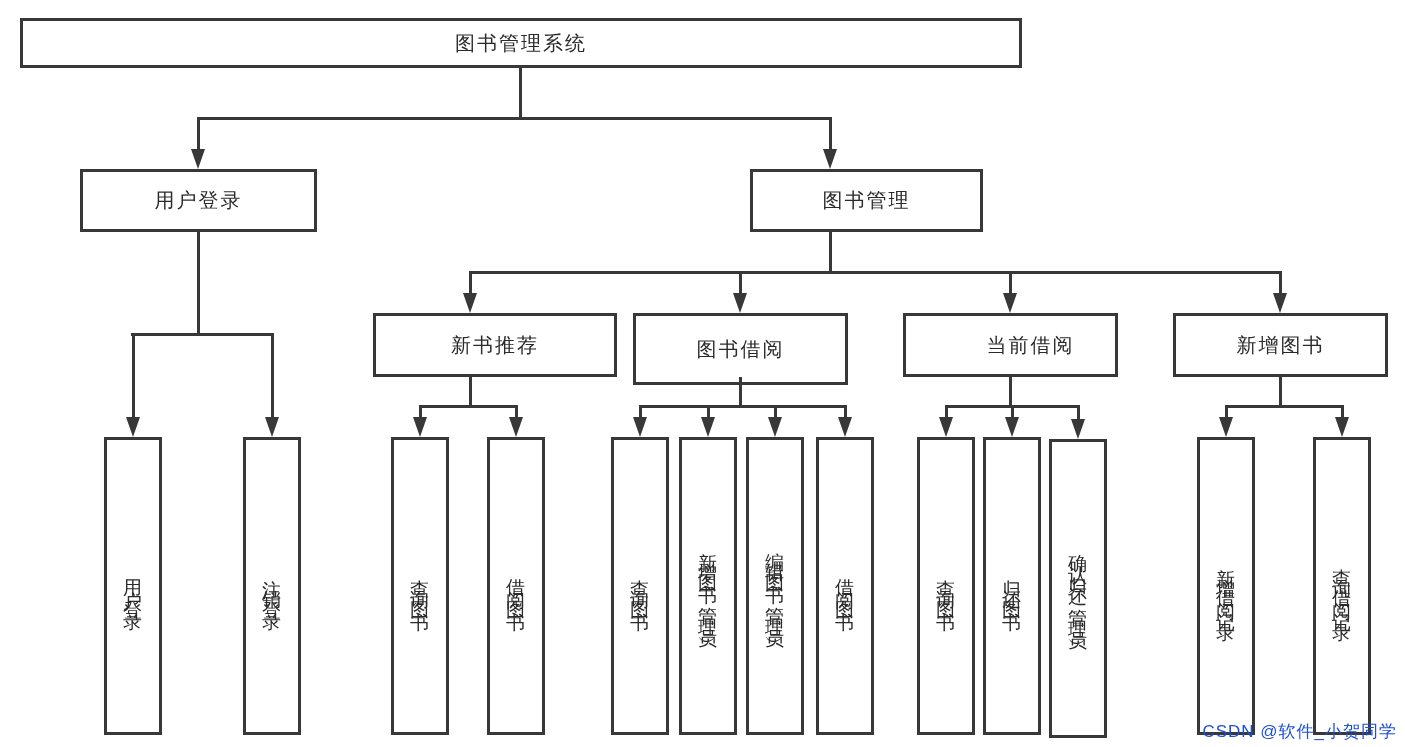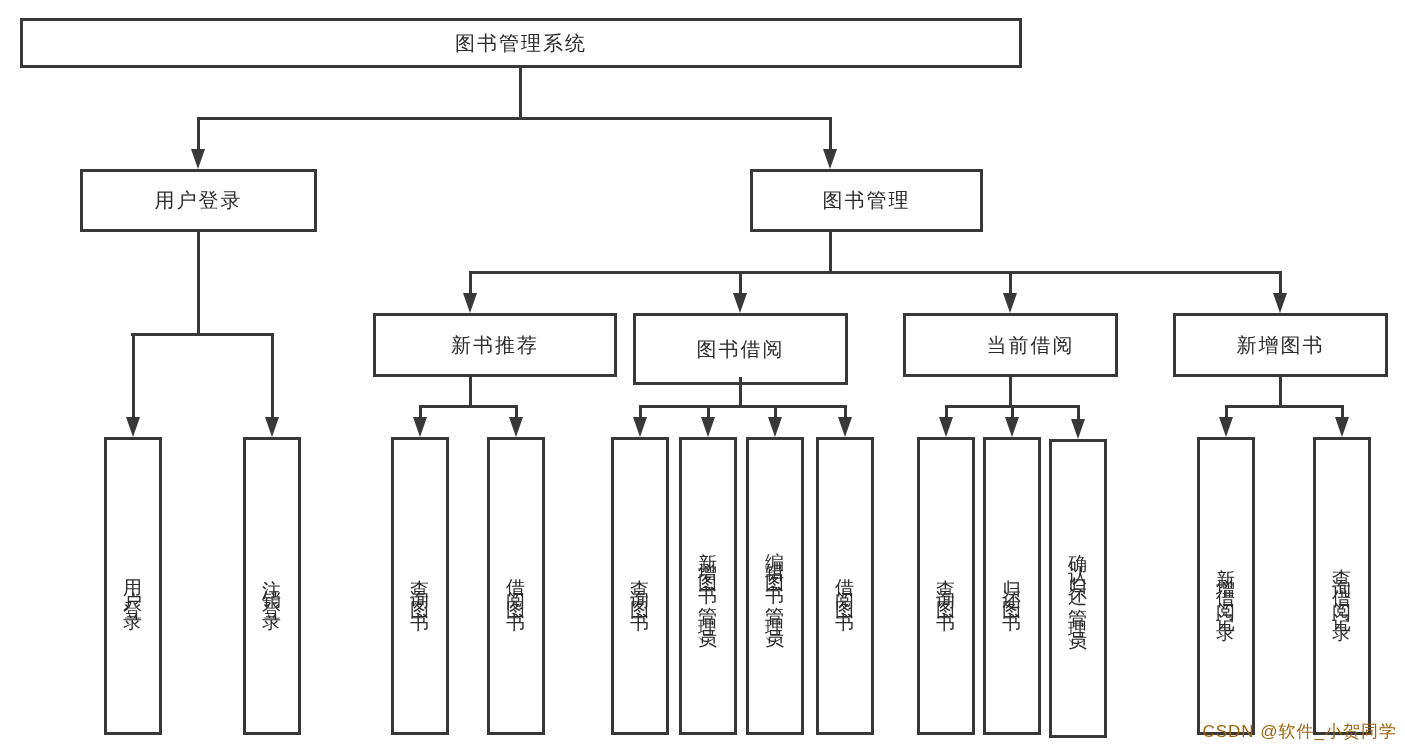--- a/index.html
+++ b/index.html
@@ -42,21 +42,21 @@
     width: 0;
     height: 0;
     border-left: 7px solid transparent;
     border-right: 7px solid transparent;
     border-top: 20px solid #383838;
   }
   .watermark {
     position: absolute;
     right: 8px;
     bottom: 4px;
-    color: #a16207;
+    color: #1d4ed8;
     font-size: 17px;
     letter-spacing: 1px;
     white-space: nowrap;
   }
 </style>
 </head>
 <body>
 
 <div id="stage">
 

